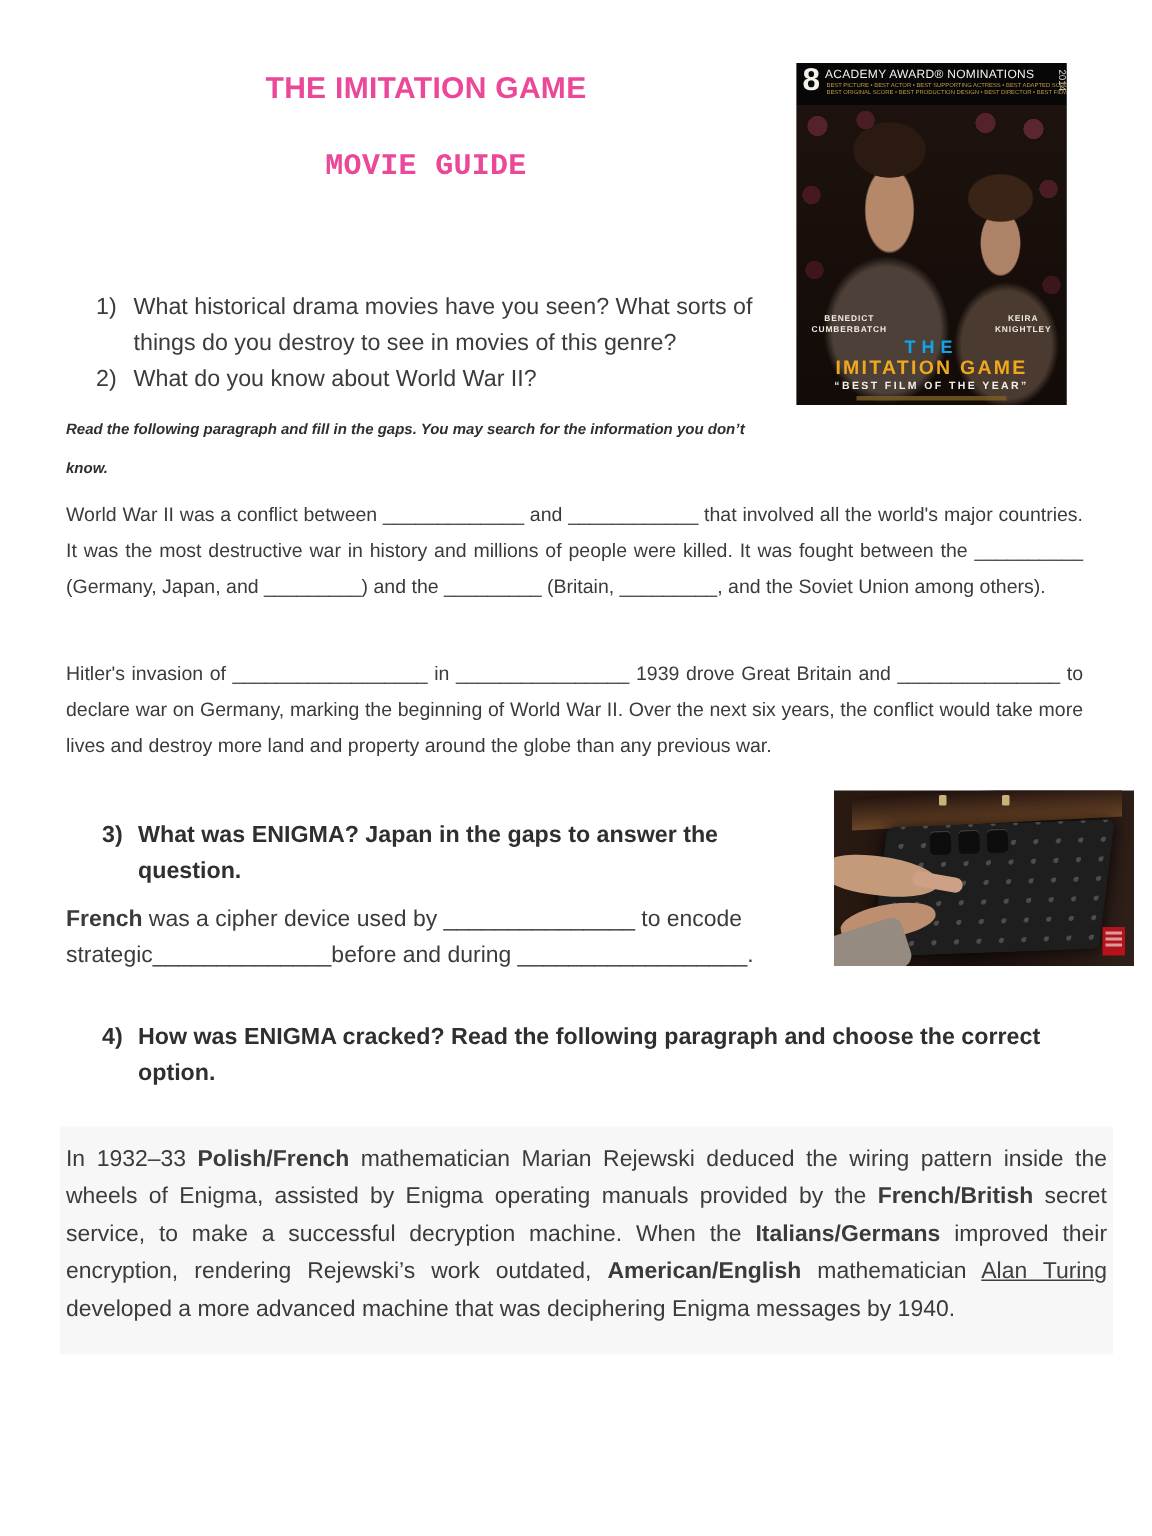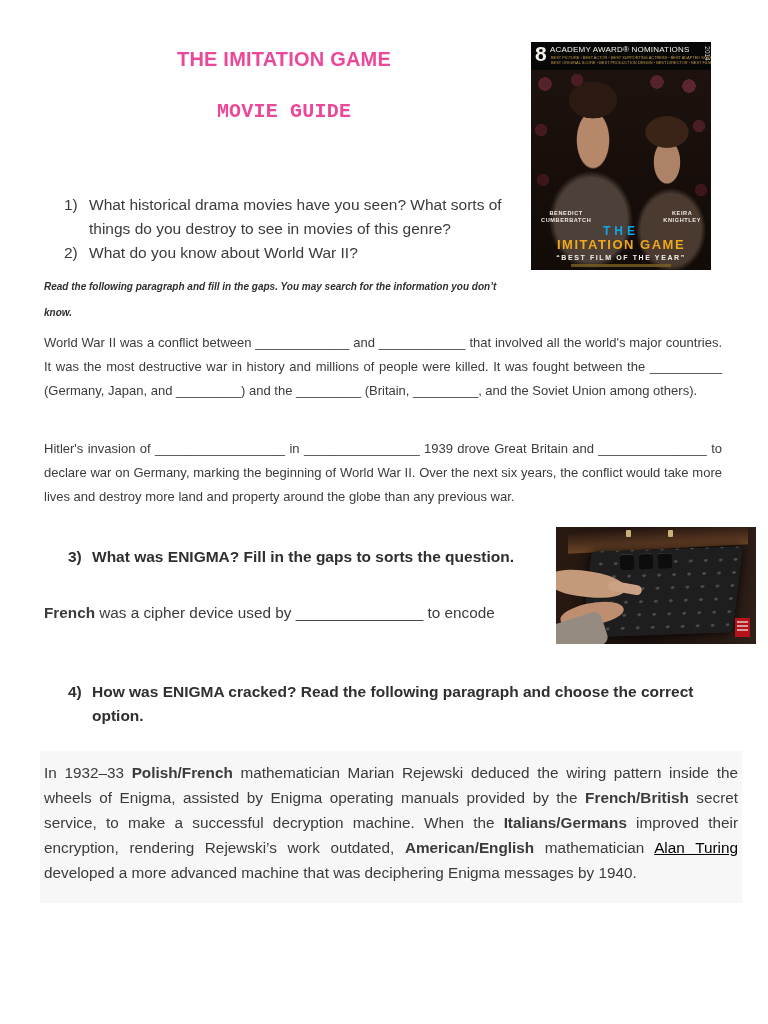--- a/index.html
+++ b/index.html
@@ -46,21 +46,21 @@
   .q-heading .qnum{width:24px;flex:0 0 24px;}
   .q3{left:68px;top:545px;width:500px;}
   .q4{left:68px;top:680px;width:640px;}
   .q4 .qtext{width:602px;}
 
   .enigma-para{
     position:absolute;left:44px;top:601px;width:505px;
     font-size:15.3px;line-height:24px;
   }
   .bold{font-weight:bold;}
-  a.link{color:#000000;text-decoration:underline;cursor:pointer;}
+  a.link{color:#404040;text-decoration:underline;cursor:pointer;}
 
   .para-highlight{
     position:absolute;left:40px;top:751px;width:694px;
     background:#f7f7f7;
     padding:9px 4px 18px 4px;
     font-size:15.3px;line-height:25px;text-align:justify;color:#3b3b3b;
   }
 
   
   .poster{
@@ -173,21 +173,21 @@
   </div>
 
   <div class="instruction">Read the following paragraph and fill in the gaps. You may search for the information you don’t know.</div>
 
   <div class="para p1">World War II was a conflict between _____________ and ____________ that involved all the world's major countries. It was the most destructive war in history and millions of people were killed. It was fought between the __________ (Germany, Japan, and _________) and the _________ (Britain, _________, and the Soviet Union among others).</div>
 
   <div class="para p2">Hitler's invasion of __________________ in ________________ 1939 drove Great Britain and _______________ to declare war on Germany, marking the beginning of World War II. Over the next six years, the conflict would take more lives and destroy more land and property around the globe than any previous war.</div>
 
   <div class="q-heading q3">
     <span class="qnum">3)</span>
-    <span class="qtext">What was ENIGMA? Fill in the gaps to sorts the question.</span>
+    <span class="qtext">What was ENIGMA? Japan in the gaps to answer the question.</span>
   </div>
 
   <div class="enigma-photo">
     <div class="e-lid"></div>
     <div class="e-hinge h1"></div>
     <div class="e-hinge h2"></div>
     <div class="e-machine"></div>
     <div class="e-rotors">
       <div class="e-rotor"></div>
       <div class="e-rotor"></div>
@@ -195,20 +195,21 @@
     </div>
     <div class="e-hand"></div>
     <div class="e-finger"></div>
     <div class="e-hand2"></div>
     <div class="e-sleeve"></div>
     <div class="e-logo"></div>
   </div>
 
   <div class="enigma-para">
     <div><span class="bold">French</span><span> was a cipher device used by _______________ to encode</span></div>
+    <div>strategic______________before and during __________________.</div>
   </div>
 
   <div class="q-heading q4">
     <span class="qnum">4)</span>
     <span class="qtext">How was ENIGMA cracked? Read the following paragraph and choose the correct option.</span>
   </div>
 
   <div class="para-highlight"><span>In 1932–33 </span><span class="bold">Polish/French</span><span> mathematician Marian Rejewski deduced the wiring pattern inside the wheels of Enigma, assisted by Enigma operating manuals provided by the </span><span class="bold">French/British</span><span> secret service, to make a successful decryption machine. When the </span><span class="bold">Italians/Germans</span><span> improved their encryption, rendering Rejewski’s work outdated, </span><span class="bold">American/English</span><span> mathematician </span><a class="link" href="#">Alan Turing</a><span> developed a more advanced machine that was deciphering Enigma messages by 1940.</span></div>
 
 </div>

